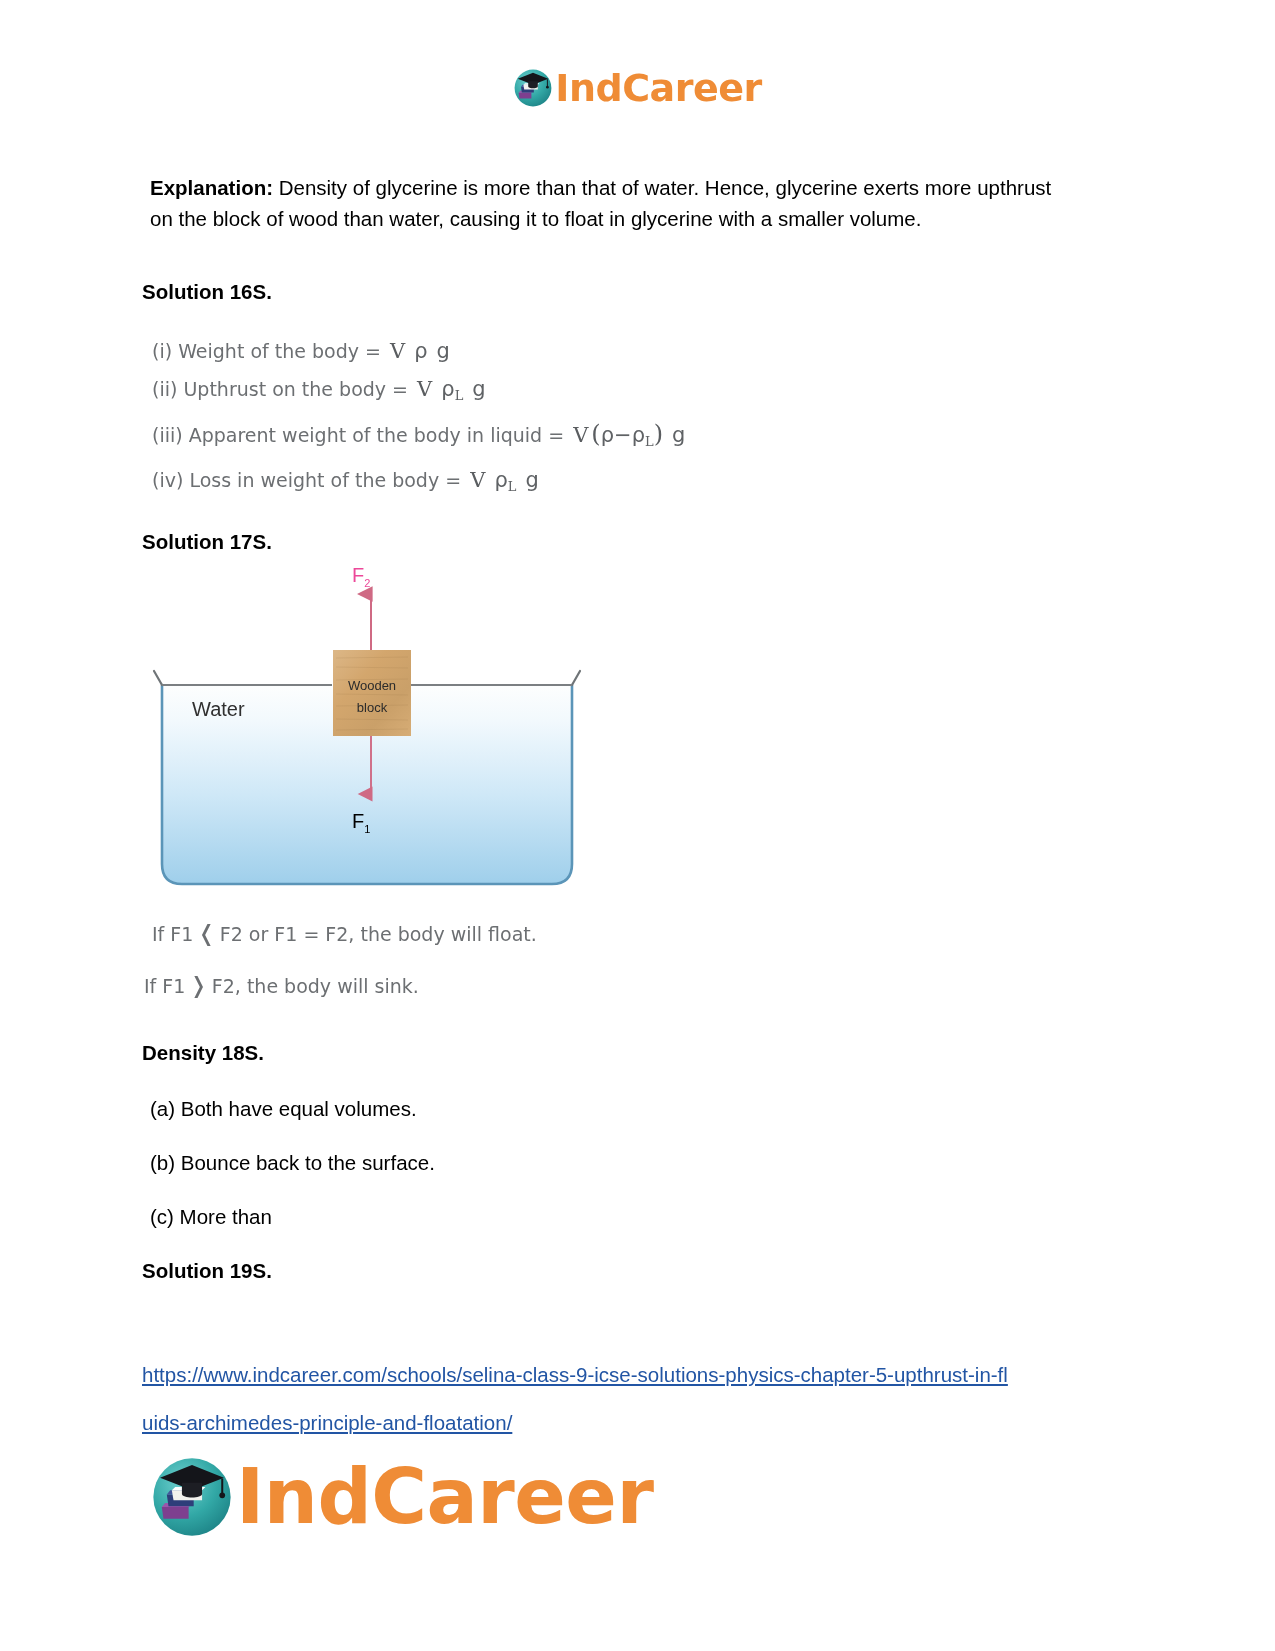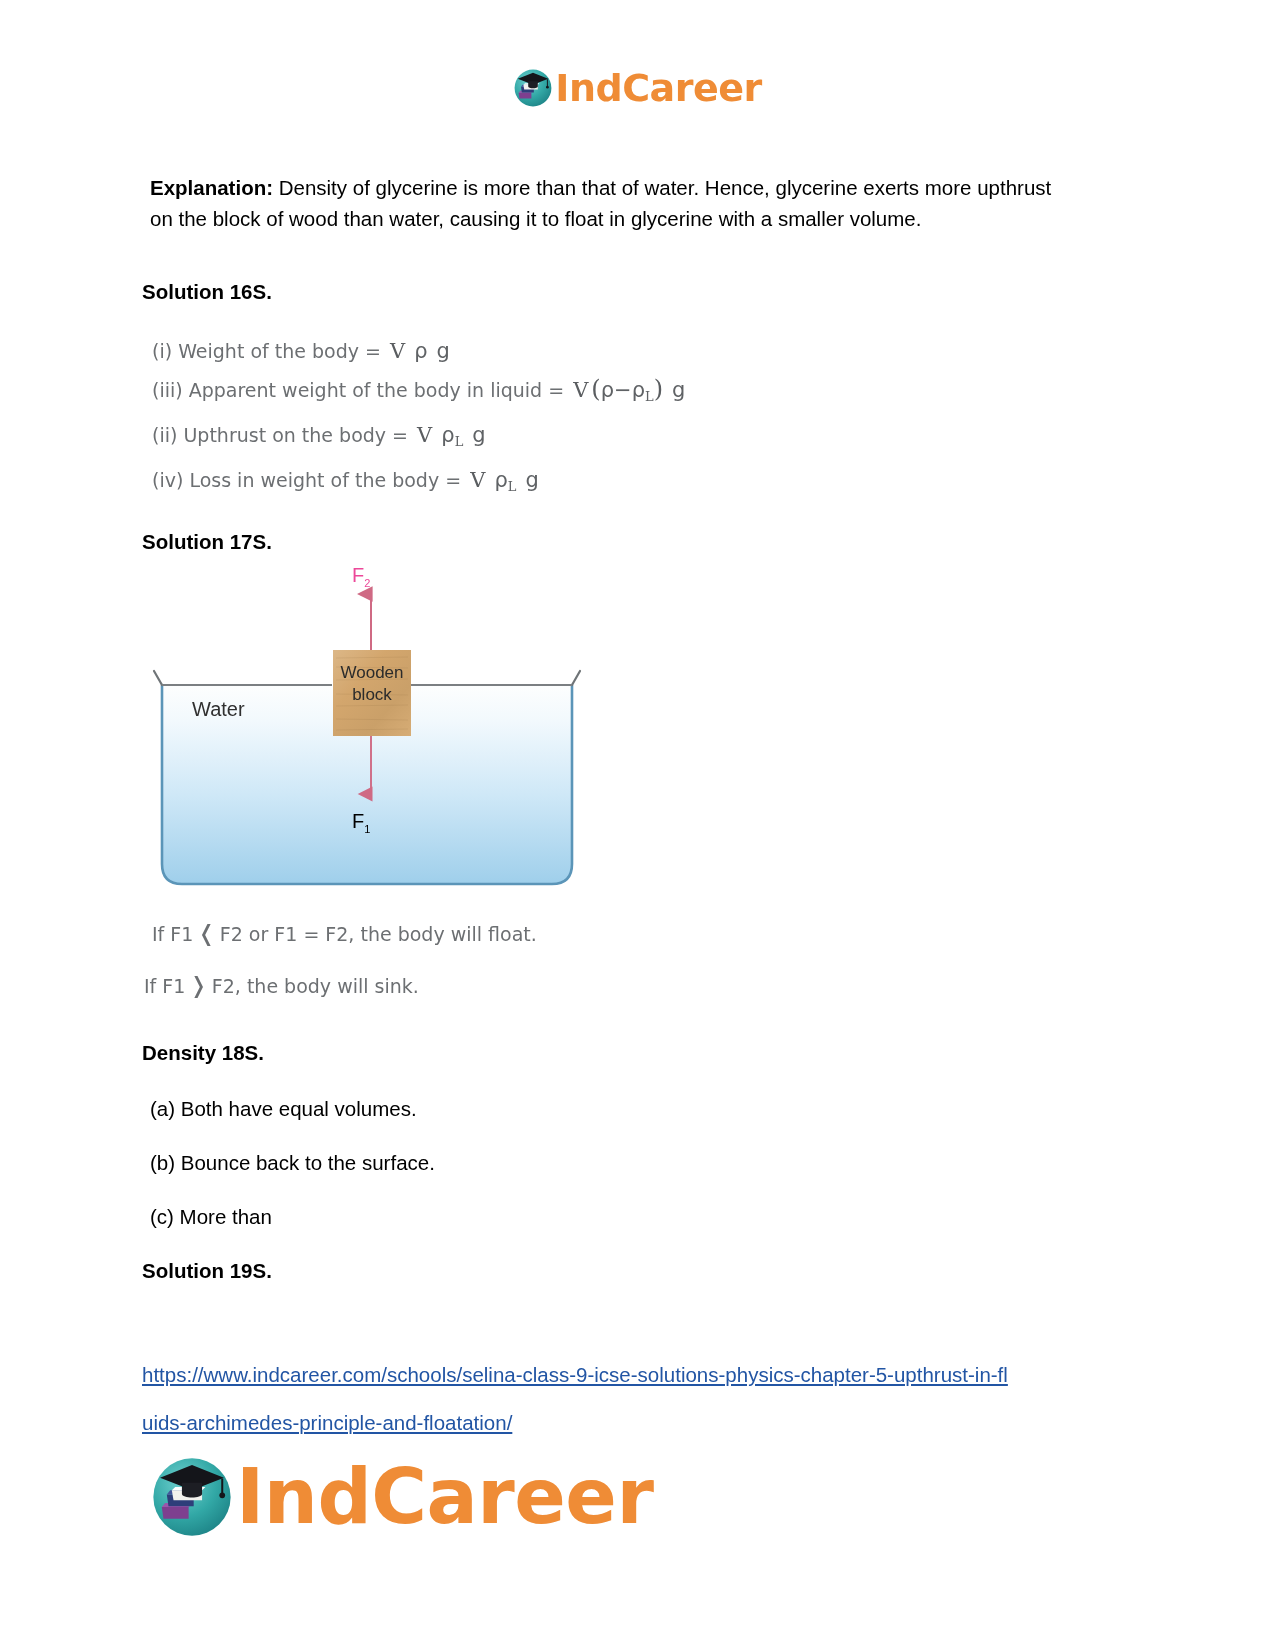--- a/index.html
+++ b/index.html
@@ -201,31 +201,31 @@
     <div class="formula-block" style="margin-top:28px; margin-left:10px;">
       <span class="formula-line">
         <span>(i)</span>
         <span>Weight of the body =</span>
         <span class="serifvar">V</span>
         <span class="rho">ρ</span>
         <span class="gvar">g</span>
       </span>
 
       <span class="formula-line">
-        <span>(iii)</span>
-        <span>Apparent weight of the body in liquid =</span>
-        <span class="serifvar">V</span><span class="paren">(</span><span class="rho">ρ</span><span class="rho">−</span><span class="rho"><span>ρ</span><sub>L</sub></span><span class="paren">)</span>
-        <span class="gvar">g</span>
-      </span>
-
-      <span class="formula-line">
         <span>(ii)</span>
         <span>Upthrust on the body =</span>
         <span class="serifvar">V</span>
         <span class="rho"><span>ρ</span><sub>L</sub></span>
+        <span class="gvar">g</span>
+      </span>
+
+      <span class="formula-line">
+        <span>(iii)</span>
+        <span>Apparent weight of the body in liquid =</span>
+        <span class="serifvar">V</span><span class="paren">(</span><span class="rho">ρ</span><span class="rho">−</span><span class="rho"><span>ρ</span><sub>L</sub></span><span class="paren">)</span>
         <span class="gvar">g</span>
       </span>
 
       <span class="formula-line">
         <span>(iv)</span>
         <span>Loss in weight of the body =</span>
         <span class="serifvar">V</span>
         <span class="rho"><span>ρ</span><sub>L</sub></span>
         <span class="gvar">g</span>
       </span>
@@ -287,21 +287,21 @@
       <div style="position:absolute; left:200px; top:10px; font-family:'Liberation Sans',sans-serif; font-size:20px; color:#ec4899;">
         <span>F</span><sub style="font-size:11px;">2</sub>
       </div>
 
       <div style="position:absolute; left:200px; top:256px; font-family:'Liberation Sans',sans-serif; font-size:20px; color:#000000;">
         <span>F</span><sub style="font-size:11px;">1</sub>
       </div>
 
       <div style="position:absolute; left:40px; top:144px; font-family:'Liberation Sans',sans-serif; font-size:20px; color:#303030;">Water</div>
 
-      <div style="position:absolute; left:181px; top:108px; width:78px; text-align:center; font-family:'Liberation Sans',sans-serif; font-size:17px; line-height:22px; color:#2b2b2b;">
+      <div style="position:absolute; left:181px; top:121px; width:78px; text-align:center; font-family:'Liberation Sans',sans-serif; font-size:13px; line-height:22px; color:#2b2b2b;">
         <div>Wooden</div>
         <div>block</div>
       </div>
     </div>
 
     <p class="fcond" style="margin-top:20px; margin-left:10px;">
       <span>If F1</span><span class="angle">❬</span><span>F2 or F1 = F2, the body will float.</span>
     </p>
 
     <p class="fcond" style="margin-top:22px; margin-left:2px;">

